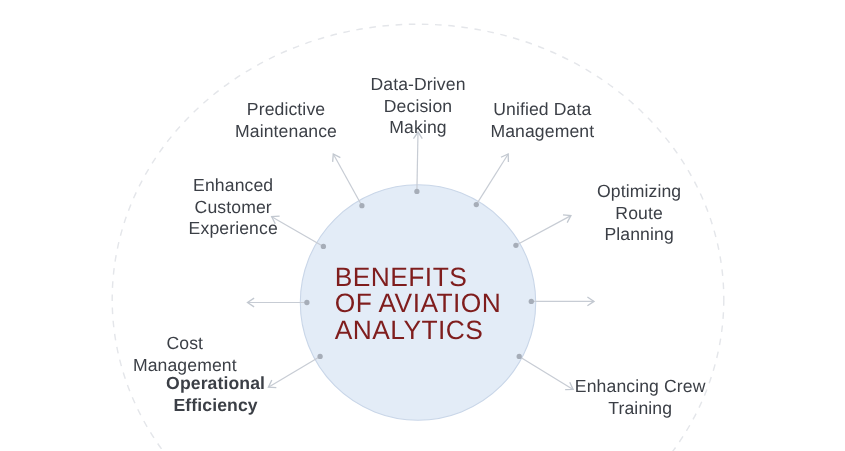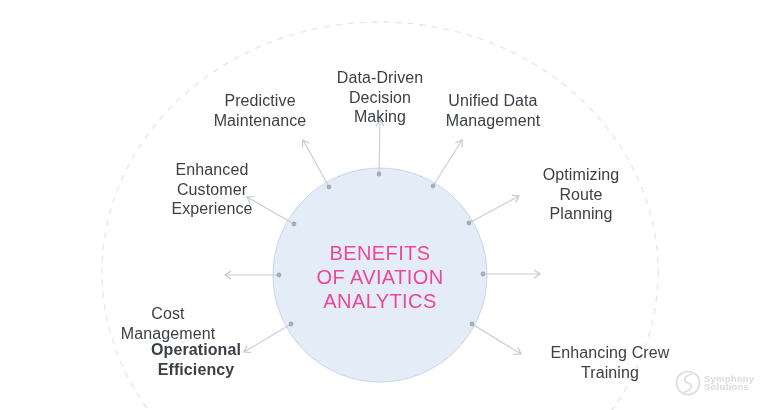--- a/index.html
+++ b/index.html
@@ -19,25 +19,25 @@
     font-size:16px;
     line-height:19.5px;
     color:#3b3f46;
     letter-spacing:0.1px;
   }
   .center-title{
     position:absolute;
     left:380px;top:277px;
     transform:translate(-50%,-50%);
     white-space:pre-line;
-    text-align:center;
-    font-size:20px;
+    text-align:left;
+    font-size:24px;
     line-height:24px;
     font-weight:500;
-    color:#ec4899;
+    color:#7f1d1d;
     letter-spacing:0.4px;
   }
   .logo{
     position:absolute;
     right:22px;bottom:14px;
     display:flex;
     align-items:center;
     gap:3px;
     color:#d8dbe0;
   }
@@ -104,27 +104,17 @@
   <div class="benefit-label" style="left:212px;top:189px;">Enhanced
 Customer
 Experience</div>
   <div class="benefit-label" style="left:581px;top:194px;">Optimizing
 Route
 Planning</div>
   <div class="benefit-label" style="left:168px;top:276px;margin-top:47px;">Cost
 Management</div>
   <div class="benefit-label" style="left:196px;top:359px;font-weight:bold;">Operational
 Efficiency</div>
-  <div class="benefit-label" style="left:582px;top:362px;margin-left:28px;">Enhancing Crew
+  <div class="benefit-label" style="left:582px;top:362px;">Enhancing Crew
 Training</div>
 
-  <div class="logo">
-    <svg width="26" height="26" viewBox="0 0 26 26">
-      <circle cx="13" cy="13" r="11.5" fill="none" stroke="#d8dbe0" stroke-width="1.6"></circle>
-      <path d="M17.5,3.5 C8,6.5 8,11 13,13 C18,15 18,19.5 8.5,22.5" fill="none" stroke="#d8dbe0" stroke-width="1.6"></path>
-    </svg>
-    <div class="logo-text">
-      <div>Symphony</div>
-      <div>Solutions</div>
-    </div>
-  </div>
 
 </div>
 
 </body></html>

